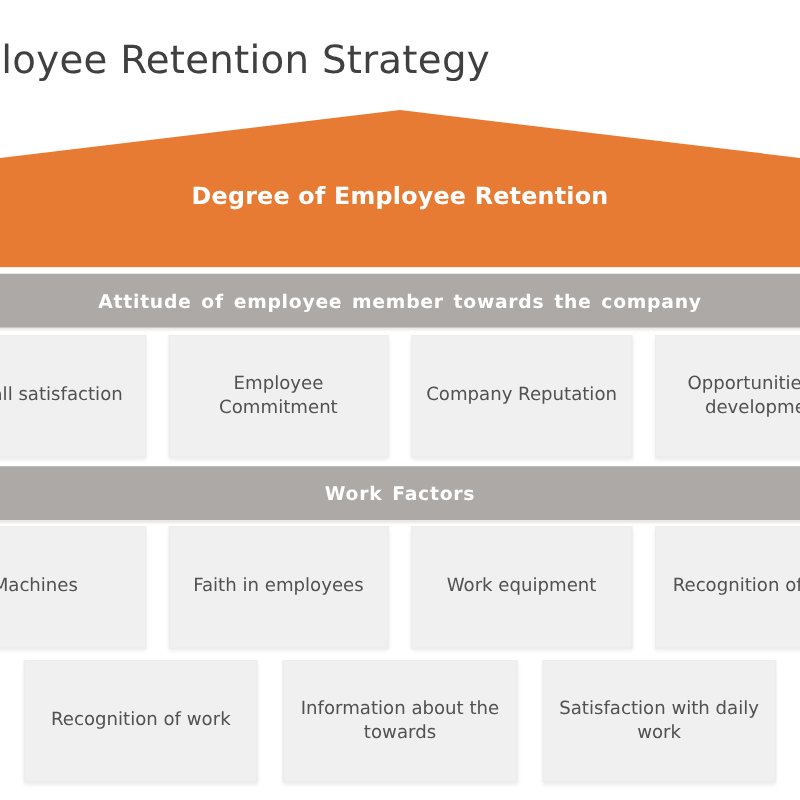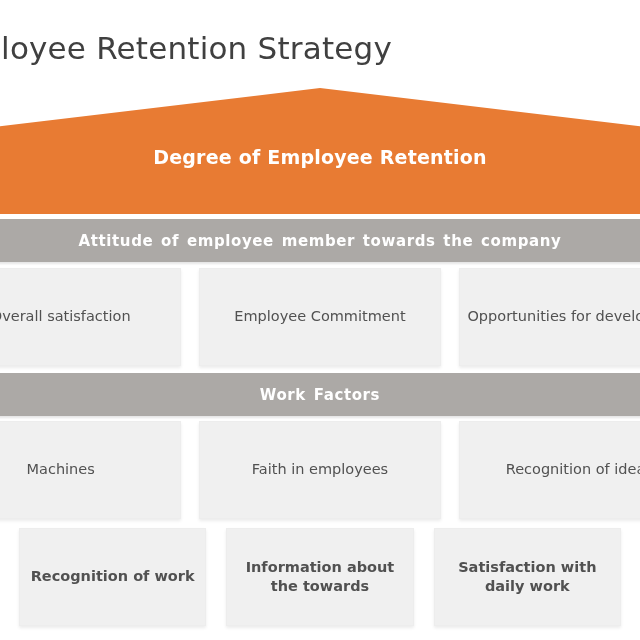--- a/index.html
+++ b/index.html
@@ -91,21 +91,21 @@
 
   
   .row {
     position: absolute;
     left: 0px;
     width: 778px;
     display: flex;
   }
   #row-attitude { top: 268px; height: 98px; }
   #row-work     { top: 421px; height: 98px; }
-  #row-extra    { top: 528px; height: 98px; font-weight: bold; }
+  #row-extra    { top: 528px; height: 98px; }
 
   .box {
     flex: 1 1 0;
     margin: 0 9px;
     background: #F0F0F0;
     border: 1px solid #EDEDED;
     box-shadow: 0 2px 3px rgba(0,0,0,0.08);
     display: flex;
     align-items: center;
     justify-content: center;
@@ -133,30 +133,32 @@
     <div class="roof-label">Degree of Employee Retention</div>
   </div>
 
   <div class="band" id="band-attitude">
     <div class="band-label">Attitude of employee member towards the company</div>
   </div>
 
   <div class="row" id="row-attitude">
     <div class="box">Overall satisfaction</div>
     <div class="box">Employee Commitment</div>
+    <div class="box">Company Reputation</div>
     <div class="box">Opportunities for development</div>
   </div>
 
   <div class="band" id="band-work">
     <div class="band-label">Work Factors</div>
   </div>
 
   <div class="row" id="row-work">
     <div class="box">Machines</div>
     <div class="box">Faith in employees</div>
+    <div class="box">Work equipment</div>
     <div class="box">Recognition of ideas</div>
   </div>
 
   <div class="row" id="row-extra">
     <div class="box">Recognition of work</div>
     <div class="box">Information about the towards</div>
     <div class="box">Satisfaction with daily work</div>
   </div>
 
 </div>

